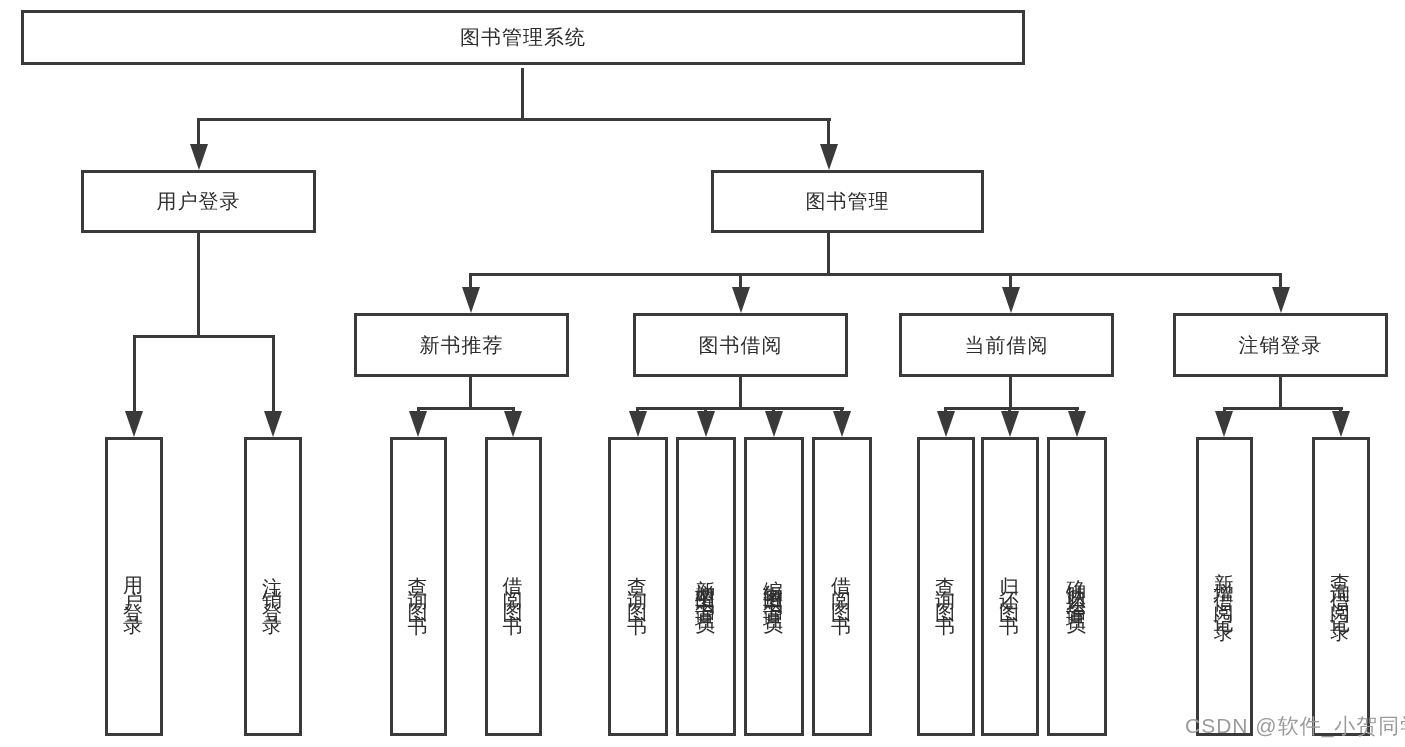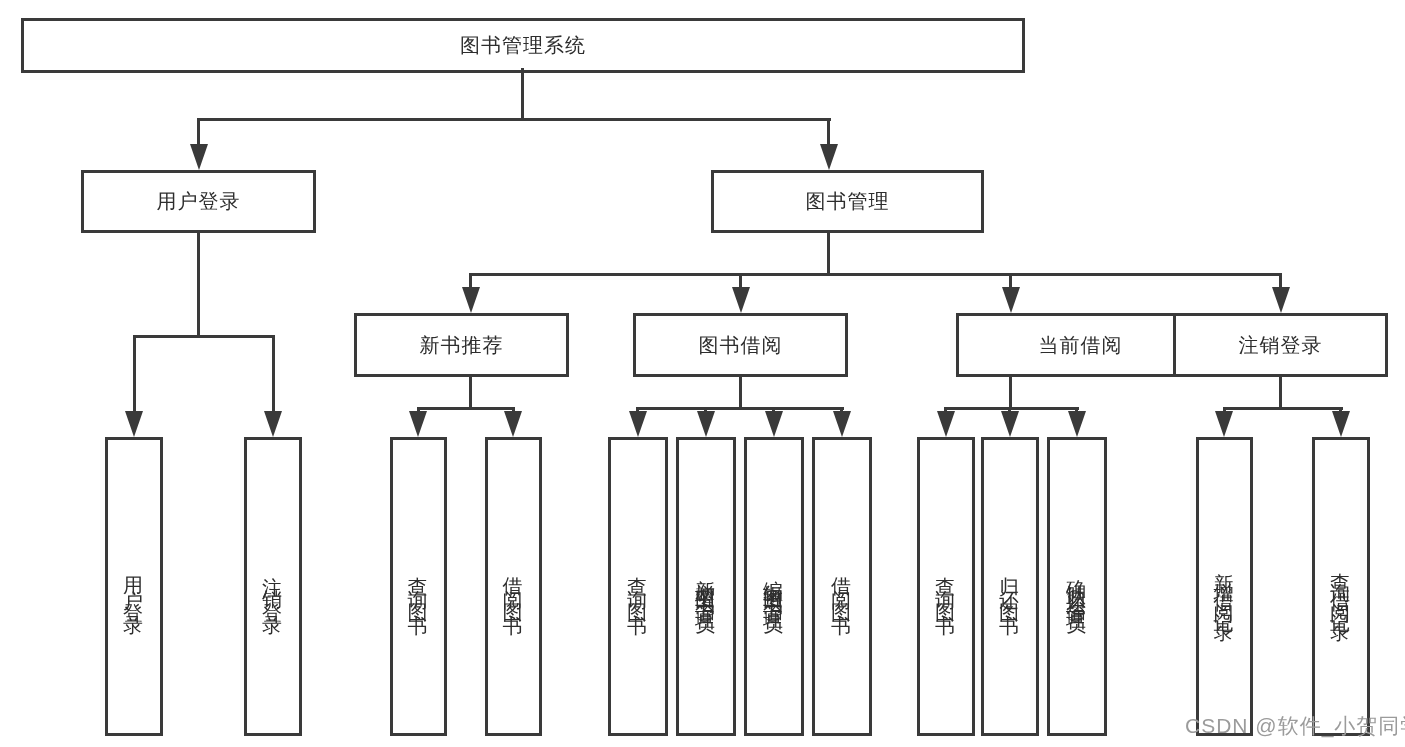--- a/index.html
+++ b/index.html
@@ -47,21 +47,21 @@
     letter-spacing:1px;
     white-space:nowrap;
     z-index:5;
   }
 </style>
 </head>
 <body>
 
 <div class="stage">
 
-  <div class="box" style="left:21px;top:18px;width:1004px;height:55px;">图书管理系统</div>
+  <div class="box" style="left:21px;top:10px;width:1004px;height:55px;">图书管理系统</div>
 
   <div class="vline" style="left:521px;top:68px;height:50px;"></div>
   <div class="hline" style="left:197px;top:118px;width:634px;"></div>
   <div class="vline" style="left:197px;top:118px;height:28px;"></div>
   <div class="arrow" style="left:190px;top:144px;"></div>
   <div class="vline" style="left:827px;top:118px;height:28px;"></div>
   <div class="arrow" style="left:820px;top:144px;"></div>
 
   <div class="box" style="left:81px;top:170px;width:235px;height:63px;">用户登录</div>
   <div class="box" style="left:711px;top:170px;width:273px;height:63px;">图书管理</div>
@@ -79,21 +79,21 @@
   <div class="arrow" style="left:462px;top:287px;"></div>
   <div class="vline" style="left:739px;top:273px;height:16px;"></div>
   <div class="arrow" style="left:732px;top:287px;"></div>
   <div class="vline" style="left:1009px;top:273px;height:16px;"></div>
   <div class="arrow" style="left:1002px;top:287px;"></div>
   <div class="vline" style="left:1279px;top:273px;height:16px;"></div>
   <div class="arrow" style="left:1272px;top:287px;"></div>
 
   <div class="box" style="left:354px;top:313px;width:215px;height:64px;">新书推荐</div>
   <div class="box" style="left:633px;top:313px;width:215px;height:64px;">图书借阅</div>
-  <div class="box" style="left:956px;top:313px;width:249px;height:64px;">当前借阅</div>
+  <div class="box" style="left:899px;top:313px;width:215px;height:64px;">当前借阅</div>
   <div class="box" style="left:1173px;top:313px;width:215px;height:64px;">注销登录</div>
 
   <div class="vline" style="left:469px;top:377px;height:30px;"></div>
   <div class="hline" style="left:417px;top:407px;width:98px;"></div>
   <div class="vline" style="left:417px;top:407px;height:8px;"></div>
   <div class="arrow" style="left:409px;top:411px;"></div>
   <div class="vline" style="left:512px;top:407px;height:8px;"></div>
   <div class="arrow" style="left:504px;top:411px;"></div>
 
   <div class="vline" style="left:739px;top:377px;height:30px;"></div>

